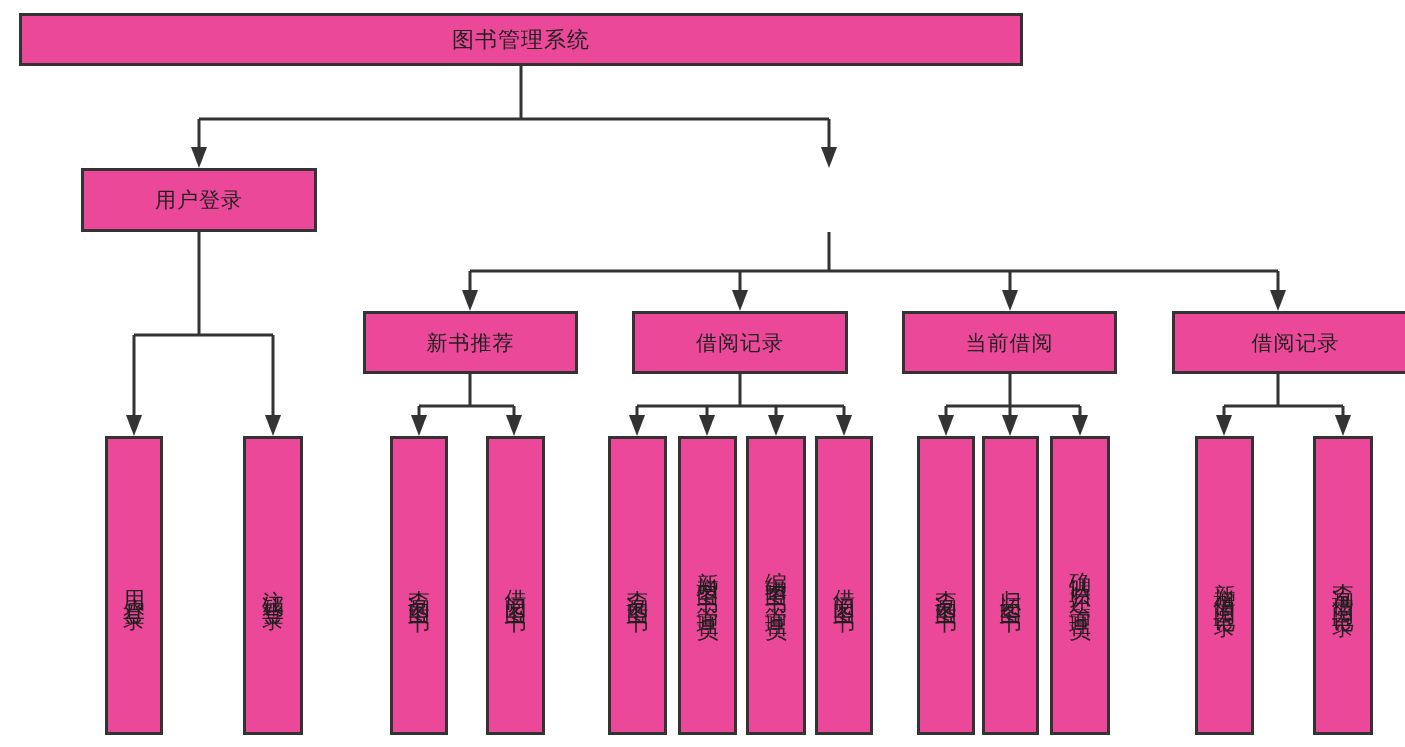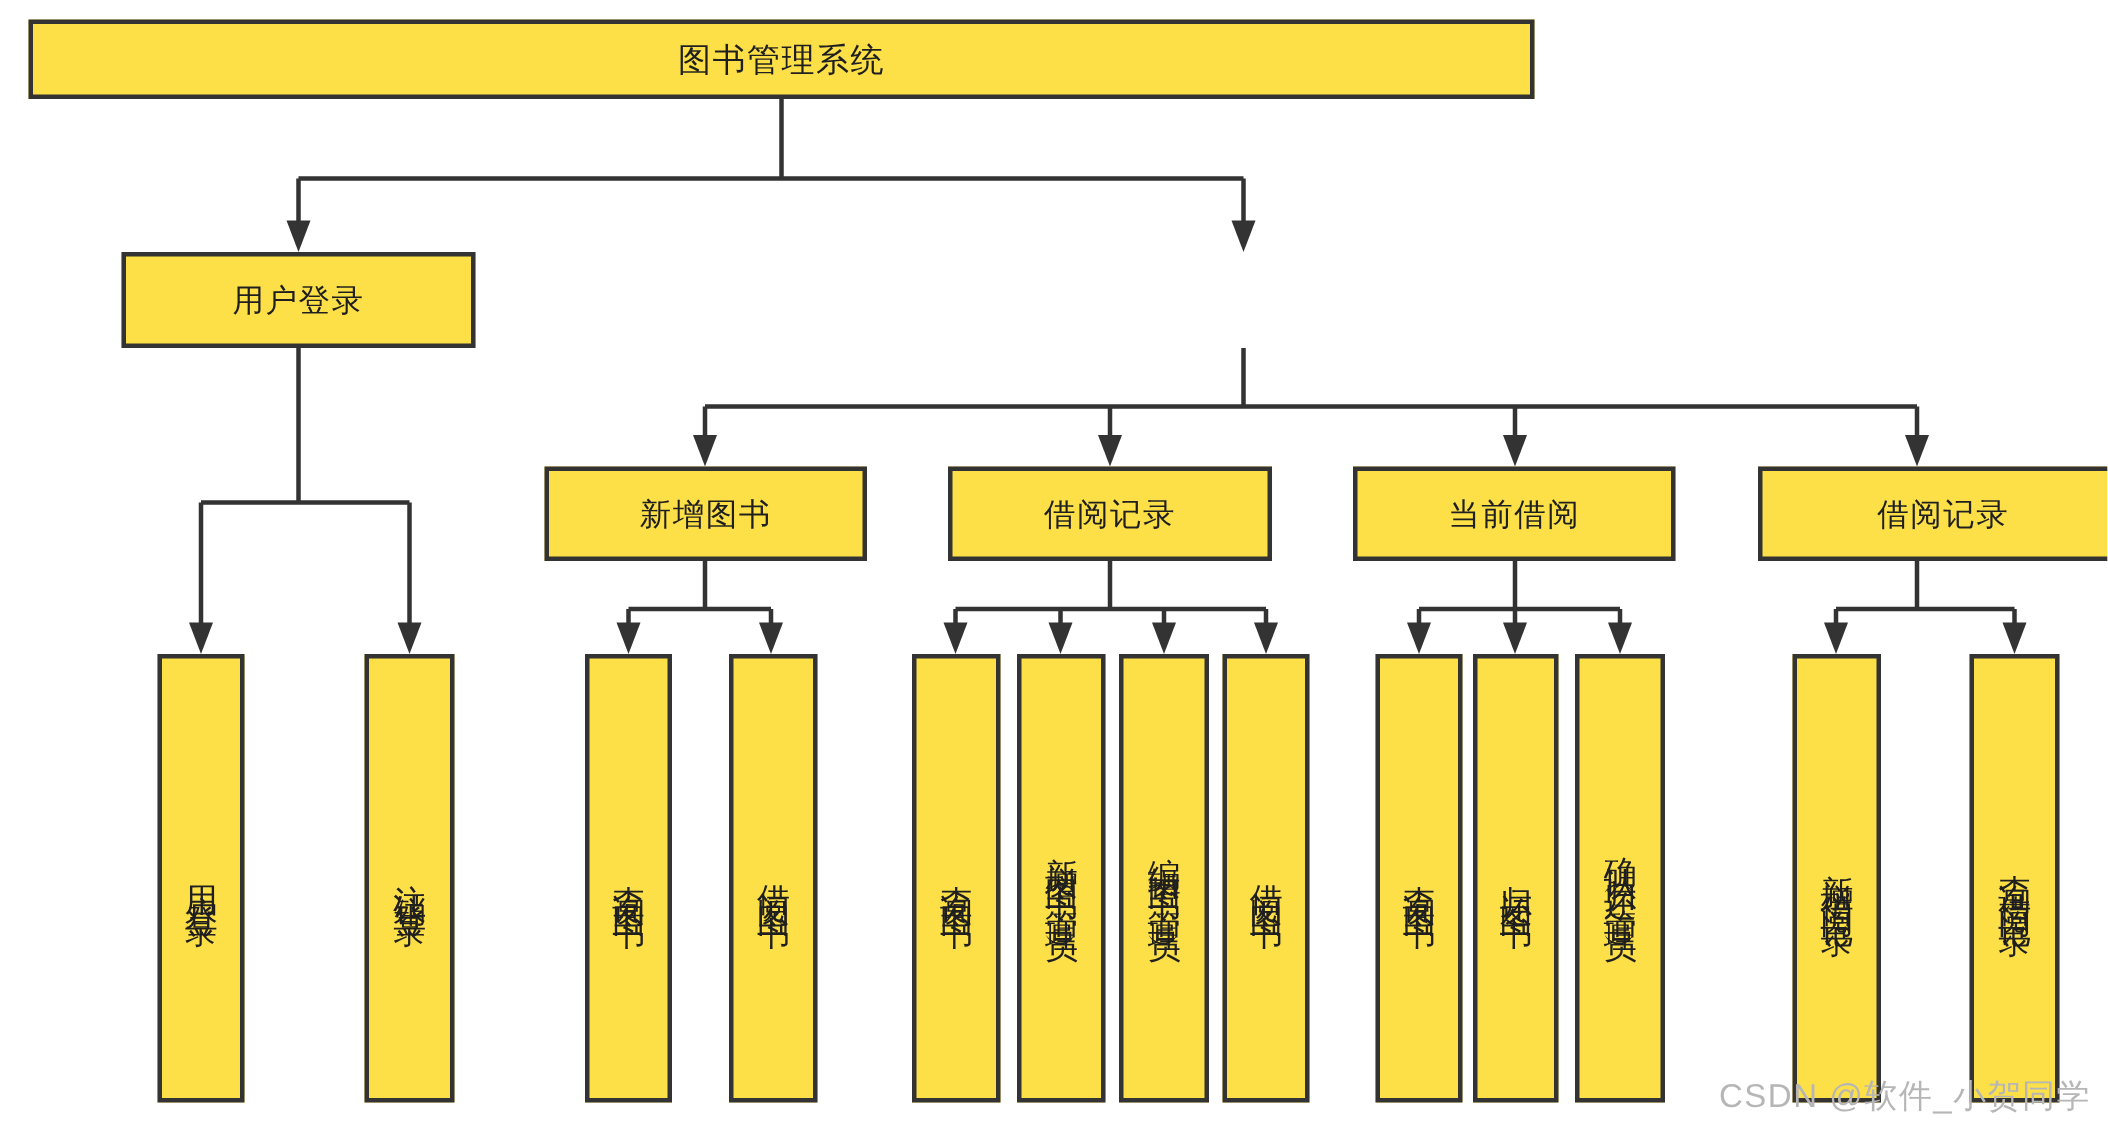--- a/index.html
+++ b/index.html
@@ -16,21 +16,21 @@
     background:var(--bg);
     font-family:"Liberation Sans","DejaVu Sans",sans-serif;
     overflow:hidden;
   }
   svg.wires{position:absolute;left:0;top:0;z-index:1;}
   svg.wires path{stroke:var(--line);stroke-width:3;fill:none;}
   svg.wires polygon{fill:var(--line);stroke:none;}
   .node{
     position:absolute;
     border:3px solid var(--line);
-    background:#fde047;
+    background:#ec4899;
     display:flex;align-items:center;justify-content:center;
     color:var(--text);
     z-index:2;
   }
   .hnode{font-size:21px;letter-spacing:1px;}
   .hnode.title{font-size:22px;}
   .vnode span{
     writing-mode:vertical-rl;
     text-orientation:mixed;
     font-size:22px;
@@ -91,21 +91,21 @@
 
   <div class="node hnode title" style="left:19px;top:13px;width:1004px;height:53px">
     <span>图书管理系统</span>
   </div>
 
   <div class="node hnode" style="left:81px;top:168px;width:236px;height:64px">
     <span>用户登录</span>
   </div>
 
   <div class="node hnode" style="left:363px;top:311px;width:215px;height:63px">
-    <span>新增图书</span>
+    <span>新书推荐</span>
   </div>
   <div class="node hnode" style="left:632px;top:311px;width:216px;height:63px">
     <span>借阅记录</span>
   </div>
   <div class="node hnode" style="left:902px;top:311px;width:215px;height:63px">
     <span>当前借阅</span>
   </div>
   <div class="node hnode" style="left:1172px;top:311px;width:247px;height:63px">
     <span>借阅记录</span>
   </div>
@@ -147,15 +147,14 @@
     <span>确认归还（管理员）</span>
   </div>
 
   <div class="node vnode" style="left:1195px;top:436px;width:59px;height:299px">
     <span>新增借阅记录</span>
   </div>
   <div class="node vnode" style="left:1313px;top:436px;width:60px;height:299px">
     <span>查询借阅记录</span>
   </div>
 
-  <div class="watermark">CSDN @软件_小贺同学</div>
 
 </div>
 
 </body></html>

